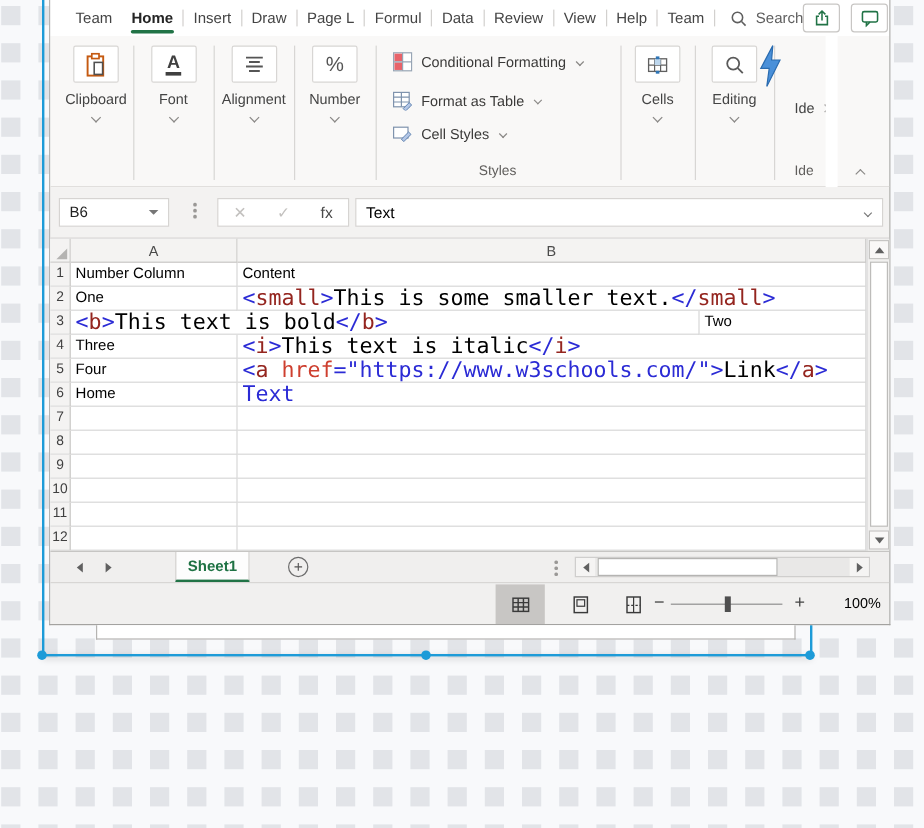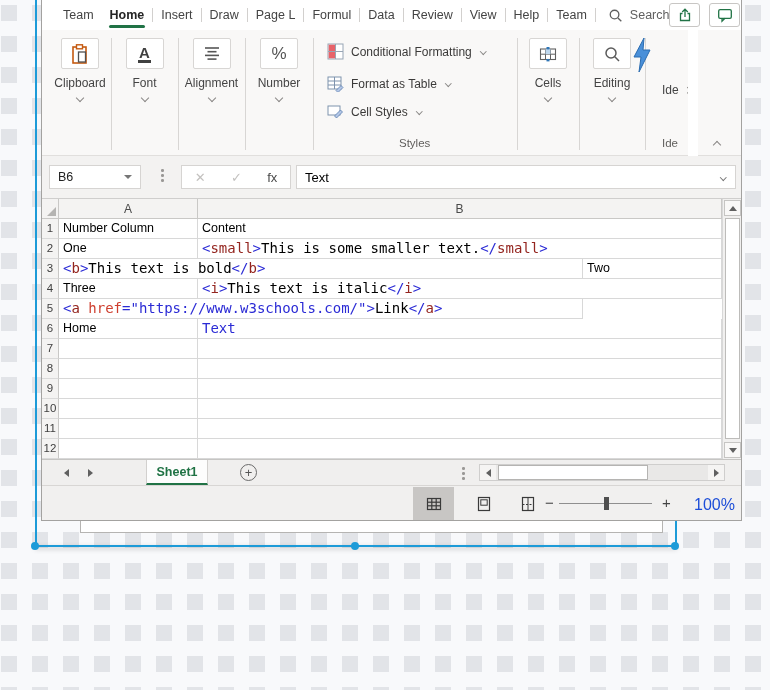--- a/index.html
+++ b/index.html
@@ -93,21 +93,21 @@
              border-right:1px solid #c9c8c6; border-bottom:1px solid #c9c8c6;
              display:flex; align-items:center; justify-content:center; font-size:12px; }
   .ch-a { left:17px; width:139px; } .ch-b { left:156px; width:524px; }
   .grid-rows { position:absolute; left:0; top:20px; }
   .grid-row { display:flex; height:20px; }
   .rn { width:17px; background:#f4f3f2; color:#3f3f3f; font-size:11.5px; text-align:center;
         line-height:19px; border-right:1px solid #c9c8c6; border-bottom:1px solid #dadada; }
   .cell { border-right:1px solid #d8d8d8; border-bottom:1px solid #d8d8d8; padding-left:4px;
           line-height:19px; overflow:hidden; white-space:pre; }
   .ca { width:139px; color:#000; }
-  .cb { width:524px; font-family:"DejaVu Sans Mono","Liberation Mono",monospace; font-size:14px; }
+  .cb { width:524px; font-family:"DejaVu Sans Mono","Liberation Mono",monospace; font-size:18px; }
   .cb.sans { font-family:"Liberation Sans",sans-serif; font-size:12.5px; }
   .vscroll { position:absolute; left:680px; top:0; width:19px; height:260px; background:#f1f0ef;
              border-left:1px solid #d8d8d8; }
   .sbtn { position:absolute; left:1px; width:17px; height:16px; background:#f9f8f7;
           border:1px solid #c6c5c3; display:flex; align-items:center; justify-content:center; }
   .vthumb { position:absolute; left:2px; top:19px; width:15px; height:221px; background:#fff;
             border:1px solid #bdbcba; }
   .tri-u { width:0;height:0;border-left:4px solid transparent;border-right:4px solid transparent;border-bottom:5px solid #606060; }
   .tri-d { width:0;height:0;border-left:4px solid transparent;border-right:4px solid transparent;border-top:5px solid #606060; }
   .tri-l { width:0;height:0;border-top:4px solid transparent;border-bottom:4px solid transparent;border-right:5px solid #606060; }
@@ -131,21 +131,21 @@
             border:1px solid #b5b4b2; }
 
   
   .statusbar { top:485px; height:35px; background:#f1f0ef; border-top:1px solid #d8d6d4; }
   .view-btn { position:absolute; top:1px; height:33px; display:flex; align-items:center;
               justify-content:center; background:transparent; border:none; }
   .view-btn.active { background:#c8c6c4; }
   .zoomer { position:absolute; font-size:15px; color:#444; top:8px; }
   .ztrack { position:absolute; left:517px; top:17px; width:93px; height:1px; background:#8f8f8f; }
   .zthumb { position:absolute; left:562px; top:11px; width:5px; height:13px; background:#4f4f4f; }
-  .zlabel { position:absolute; left:652px; top:10px; width:40px; font-size:16px; color:#1d4ed8;
+  .zlabel { position:absolute; left:652px; top:10px; width:40px; font-size:12px; color:#000000;
             text-align:right; }
 
   .belowbox { position:absolute; left:80px; top:521px; width:583px; height:12px; background:#fff;
               border:1px solid #b5b4b2; border-top:none; z-index:2; }
   svg { display:block; }
 </style>
 </head>
 <body>
 
 <div class="canvas">
@@ -947,20 +947,21 @@
             <div class="cell cb"><span style="color: rgb(43, 43, 213);">&lt;</span><span style="color: rgb(148, 37, 31);">b</span><span style="color: rgb(43, 43, 213);">&gt;</span><span style="color: rgb(0, 0, 0);">This text is bold</span><span style="color: rgb(43, 43, 213);">&lt;/</span><span style="color: rgb(148, 37, 31);">b</span><span style="color: rgb(43, 43, 213);">&gt;</span></div>
             <div class="cell ca">Two</div>
           </div>
           <div class="grid-row">
             <div class="rn">4</div>
             <div class="cell ca">Three</div>
             <div class="cell cb"><span style="color: rgb(43, 43, 213);">&lt;</span><span style="color: rgb(148, 37, 31);">i</span><span style="color: rgb(43, 43, 213);">&gt;</span><span style="color: rgb(0, 0, 0);">This text is italic</span><span style="color: rgb(43, 43, 213);">&lt;/</span><span style="color: rgb(148, 37, 31);">i</span><span style="color: rgb(43, 43, 213);">&gt;</span></div>
           </div>
           <div class="grid-row">
             <div class="rn">5</div>
+            <div class="cell ca">Four</div>
             <div class="cell cb"><span style="color: rgb(43, 43, 213);">&lt;</span><span style="color: rgb(148, 37, 31);">a</span><span style="color: rgb(0, 0, 0);"> </span><span style="color: rgb(206, 63, 47);">href</span><span style="color: rgb(43, 43, 213);">="https://www.w3schools.com/"</span><span style="color: rgb(43, 43, 213);">&gt;</span><span style="color: rgb(0, 0, 0);">Link</span><span style="color: rgb(43, 43, 213);">&lt;/</span><span style="color: rgb(148, 37, 31);">a</span><span style="color: rgb(43, 43, 213);">&gt;</span></div>
           </div>
           <div class="grid-row">
             <div class="rn">6</div>
             <div class="cell ca">Home</div>
             <div class="cell cb"><span style="color: rgb(43, 43, 213);">Text</span></div>
           </div>
           <div class="grid-row">
             <div class="rn">7</div>
             <div class="cell ca"></div>

